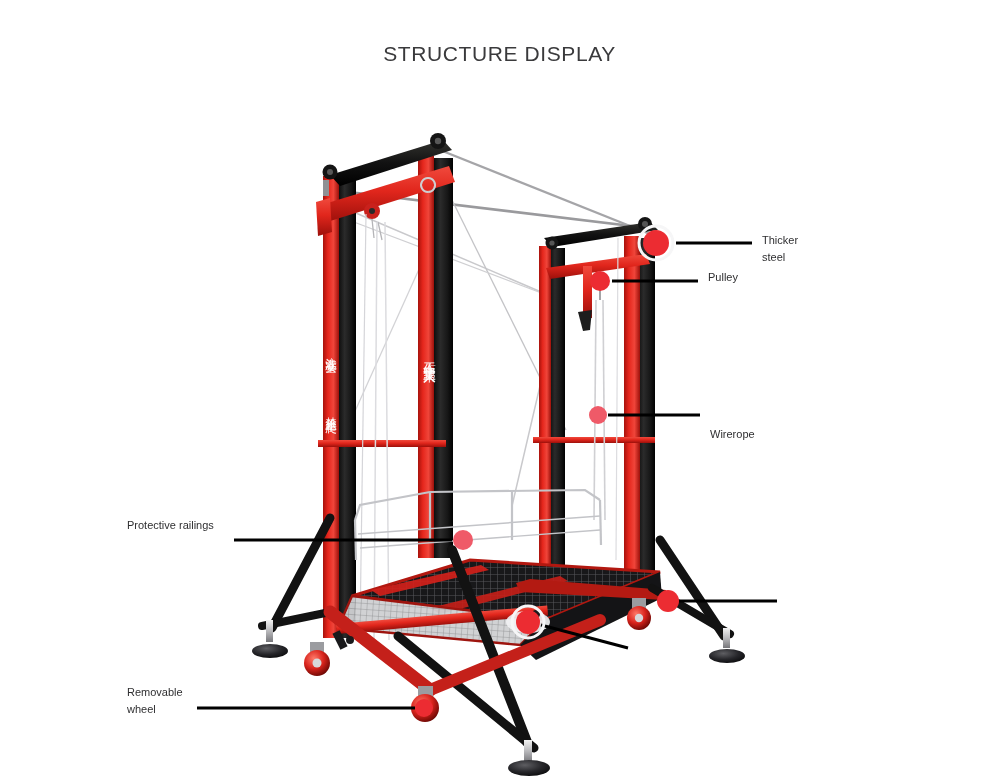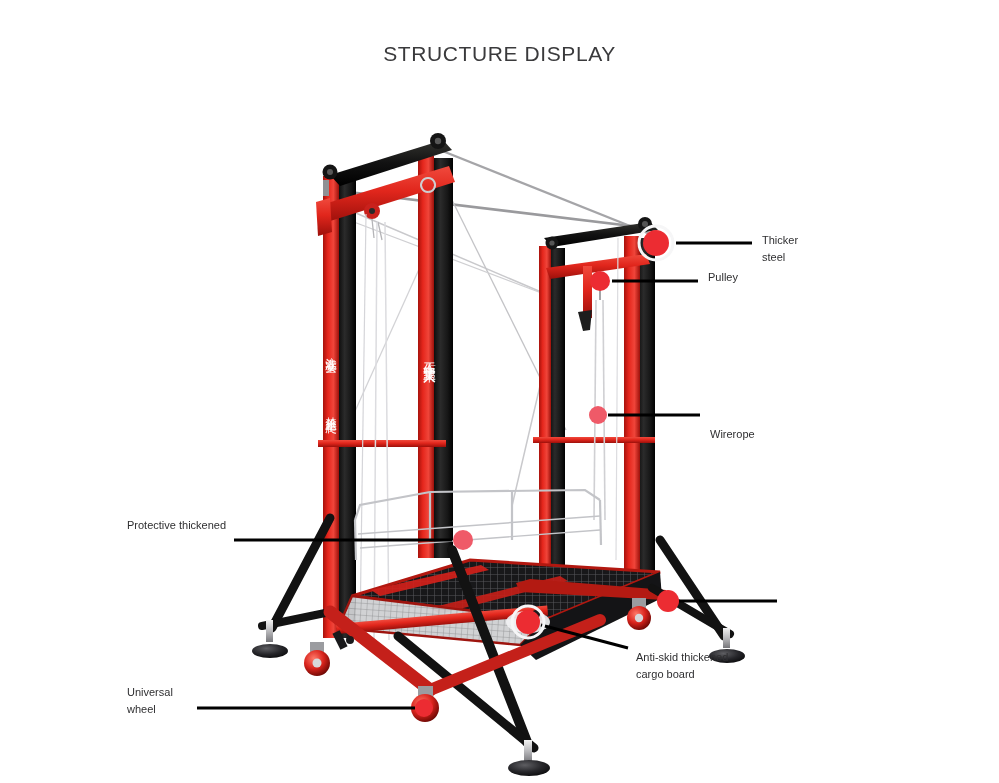--- a/index.html
+++ b/index.html
@@ -265,19 +265,17 @@
       <circle cx="528" cy="622" r="12" fill="#ec2c32"></circle>
       <line x1="234" y1="540" x2="452" y2="540" stroke="#000000" stroke-width="3"></line>
       <circle cx="463" cy="540" r="10" fill="#ef5a68"></circle>
       <line x1="197" y1="708" x2="415" y2="708" stroke="#000000" stroke-width="3"></line>
       <circle cx="424" cy="708" r="9" fill="#ec2c32"></circle>
     </svg>
 
   <div class="callout-text right" id="c0" style="left: 762px; top: 232px;">Thickened steel</div>
   <div class="callout-text right" id="c1" style="left: 708px; top: 269px;">Pulley</div>
   <div class="callout-text right" id="c2" style="left: 710px; top: 426px;">Wirerope</div>
-  <div class="callout-text right" id="c4" style="left: 636px; top: 649px;">Anti-skid thickened
-cargo board</div>
-  <div class="callout-text left" id="c5" style="left: 127px; top: 517px;">Protective thickened</div>
-  <div class="callout-text left" id="c6" style="left: 127px; top: 684px;">Universal
+  <div class="callout-text left" id="c5" style="left: 127px; top: 517px;">Protective railings</div>
+  <div class="callout-text left" id="c6" style="left: 127px; top: 684px;">Removable
 wheel</div>
 
 </div>
 
 </body></html>

